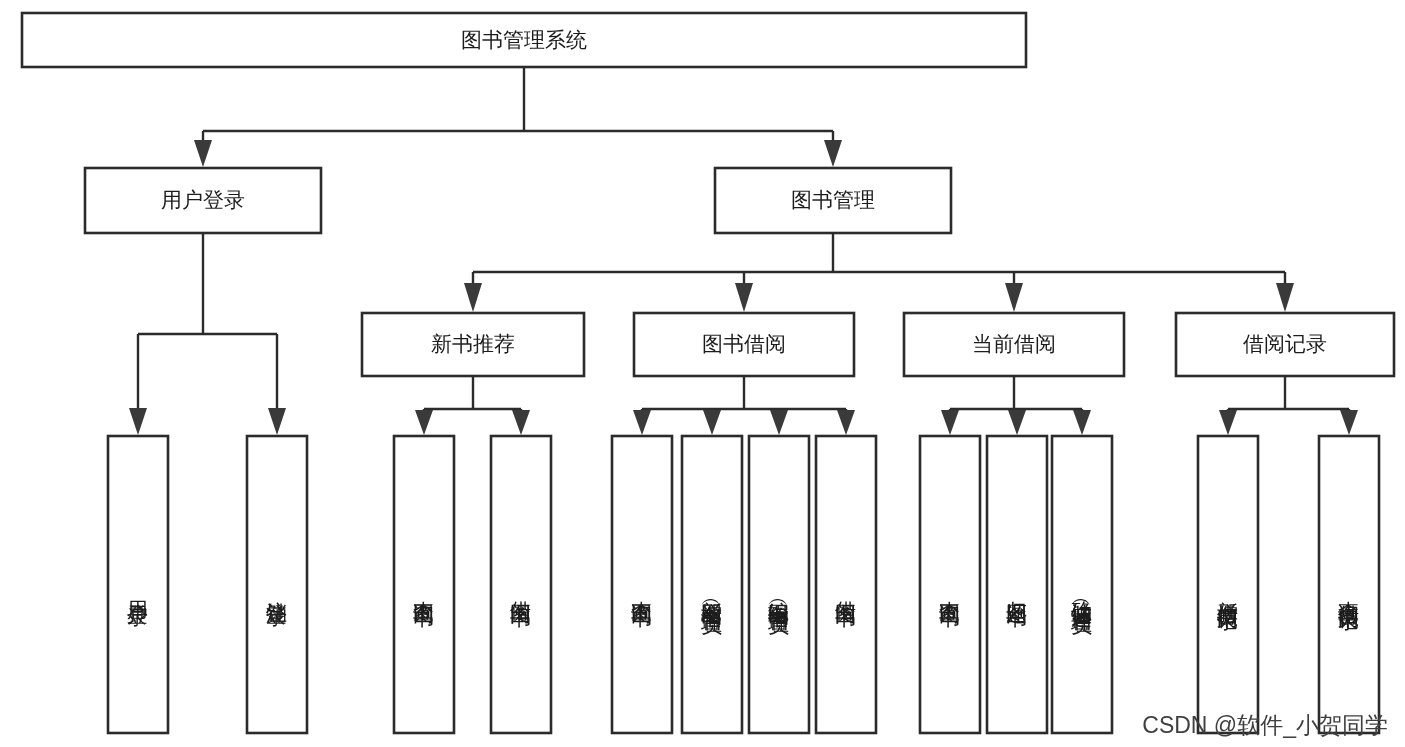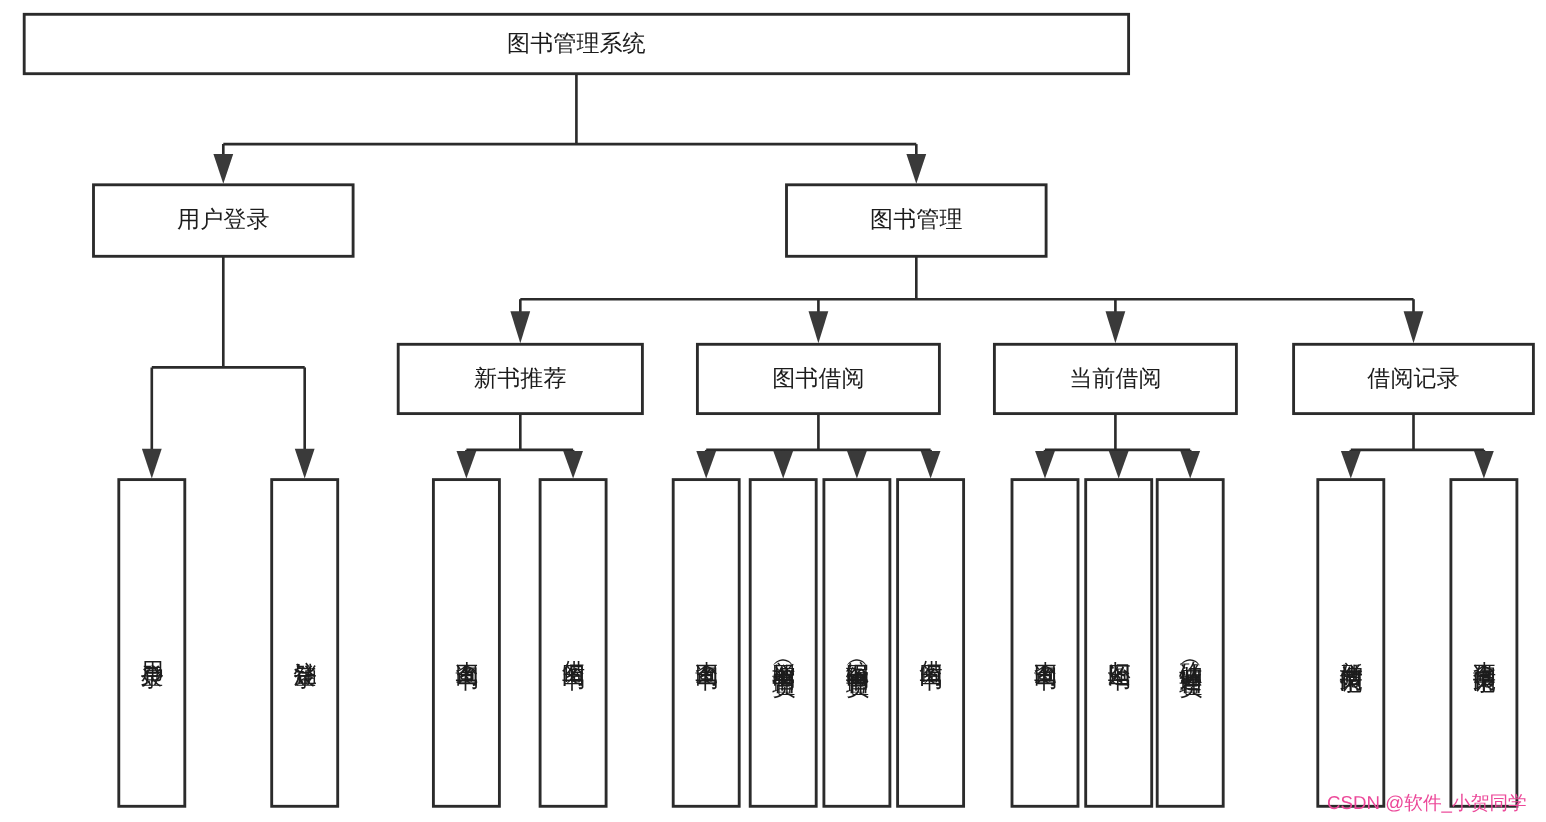--- a/index.html
+++ b/index.html
@@ -55,22 +55,22 @@
     writing-mode: vertical-rl;
     text-orientation: upright;
     dominant-baseline: central;
     letter-spacing: 2px;
   }
   .watermark {
     position: absolute;
     right: 8px;
     bottom: 6px;
     font-family: "Liberation Sans", sans-serif;
-    font-size: 17px;
-    color: #ec4899;
+    font-size: 23px;
+    color: #404040;
     white-space: nowrap;
     user-select: none;
   }
 </style>
 </head>
 <body>
 
 <div id="diagram-root">
   <svg id="flow" viewBox="0 0 1405 747" xmlns="http://www.w3.org/2000/svg">
 

